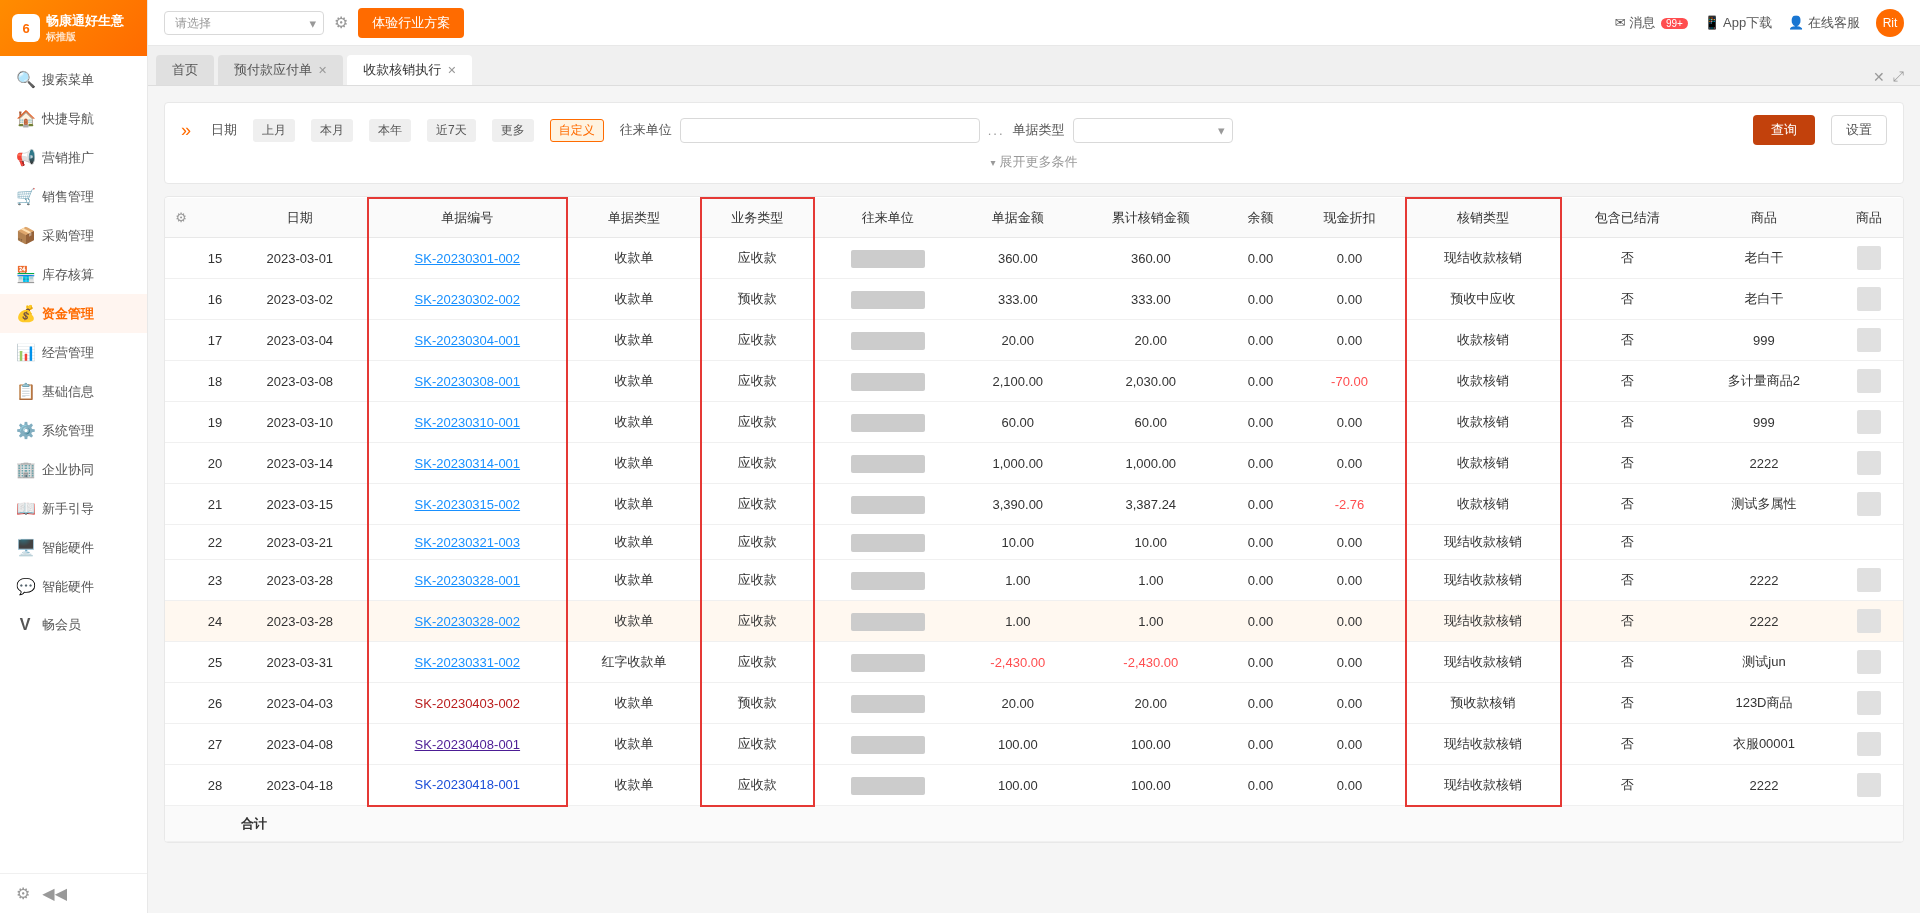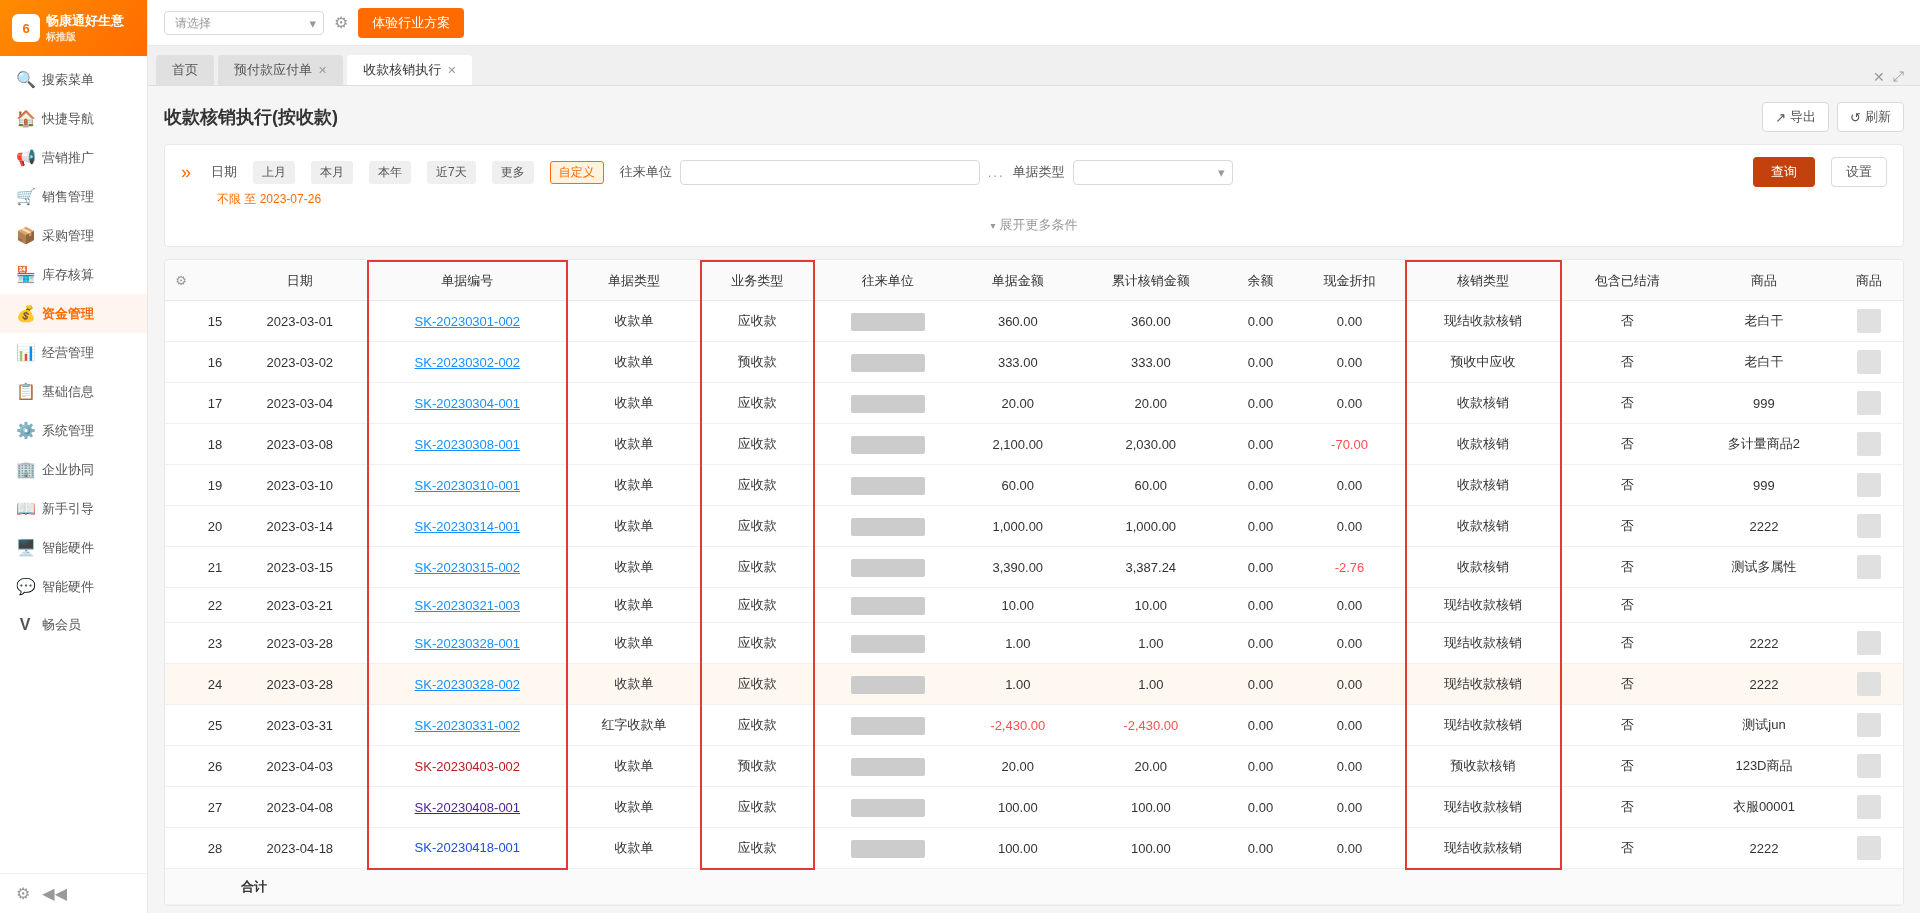--- a/index.html
+++ b/index.html
@@ -273,20 +273,36 @@
   <div class="topbar">
     <div class="topbar-left">
       <div class="topbar-select-wrap">
         <select class="topbar-select">
           <option>请选择</option>
         </select>
       </div>
       <span class="gear-btn">⚙</span>
       <button class="topbar-btn-solution">体验行业方案</button>
     </div>
+    <div class="topbar-right">
+      <span>
+        <span>✉</span>
+        <span>消息</span>
+        <span class="badge">99+</span>
+      </span>
+      <span>
+        <span>📱</span>
+        <span>App下载</span>
+      </span>
+      <span>
+        <span>👤</span>
+        <span>在线客服</span>
+      </span>
+      <span style="background:#ff6b00;color:#fff;border-radius:50%;width:28px;height:28px;display:flex;align-items:center;justify-content:center;font-size:12px">Rit</span>
+    </div>
   </div>
 
   <div class="tabbar">
     <div class="tab tab-home">
       <span>首页</span>
     </div>
     <div class="tab">
       <span>预付款应付单</span>
       <span class="tab-close">✕</span>
     </div>
@@ -295,33 +311,20 @@
       <span class="tab-close">✕</span>
     </div>
     <div class="tabbar-right">
       <span class="tab-close-all">✕</span>
       <span class="tab-expand">⤢</span>
     </div>
   </div>
 
   <div class="page">
 
-    <div class="page-header">
-      <div class="page-title">收款核销执行(按收款)</div>
-      <div class="page-actions">
-        <button class="btn-export">
-          <span>↗</span>
-          <span>导出</span>
-        </button>
-        <button class="btn-refresh">
-          <span>↺</span>
-          <span>刷新</span>
-        </button>
-      </div>
-    </div>
 
     <div class="filter-bar">
       <div class="filter-row">
         <span style="color:#ff6b00;font-size:18px;cursor:pointer;margin-right:4px">»</span>
         <span class="filter-label">日期</span>
         <div class="filter-date-btns">
           <button class="filter-date-btn">上月</button>
           <button class="filter-date-btn">本月</button>
           <button class="filter-date-btn">本年</button>
           <button class="filter-date-btn">近7天</button>
@@ -335,23 +338,20 @@
           <span class="filter-label">单据类型</span>
           <div class="filter-select-wrap">
             <select class="filter-select">
               <option></option>
             </select>
           </div>
         </div>
         <button class="btn-query">查询</button>
         <button class="btn-settings">设置</button>
       </div>
-      <div style="margin-top:4px;margin-left:36px">
-        <span style="color:#ff6b00;font-size:12px">不限 至 2023-07-26</span>
-      </div>
       <div class="expand-row">
         <button class="btn-expand">
           <span class="btn-expand-arrow">▾</span>
           <span>展开更多条件</span>
         </button>
       </div>
     </div>
 
     <div class="table-wrap">
       <table>

